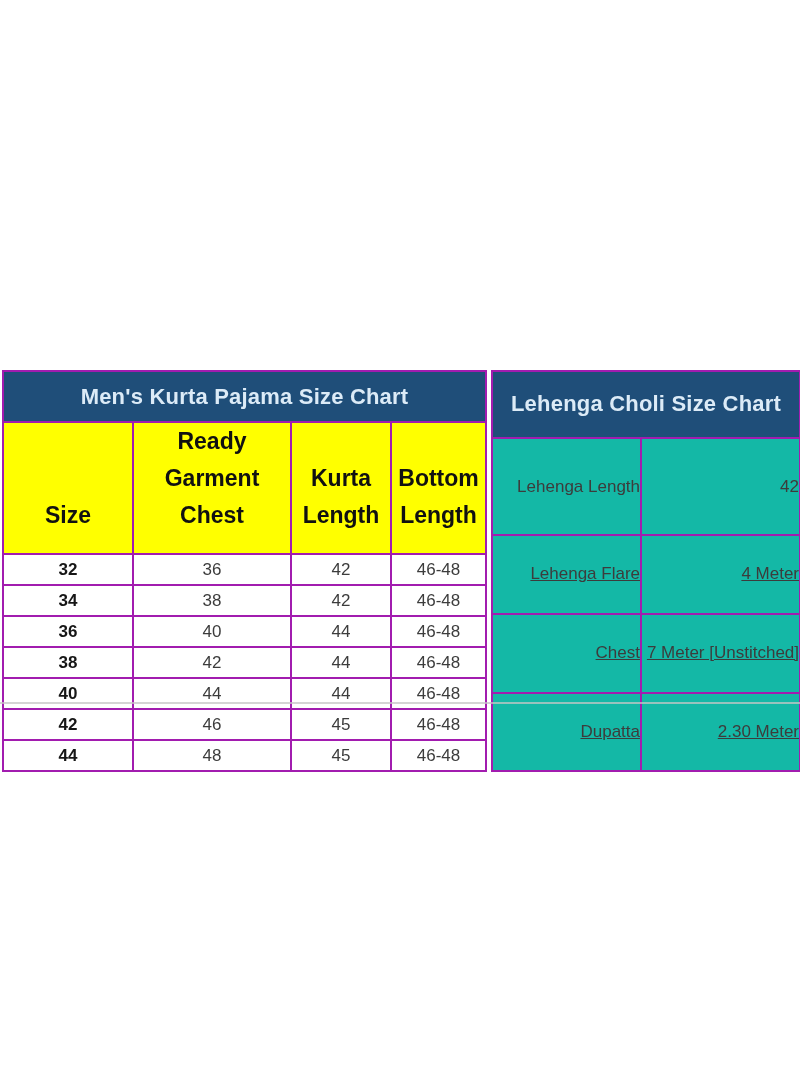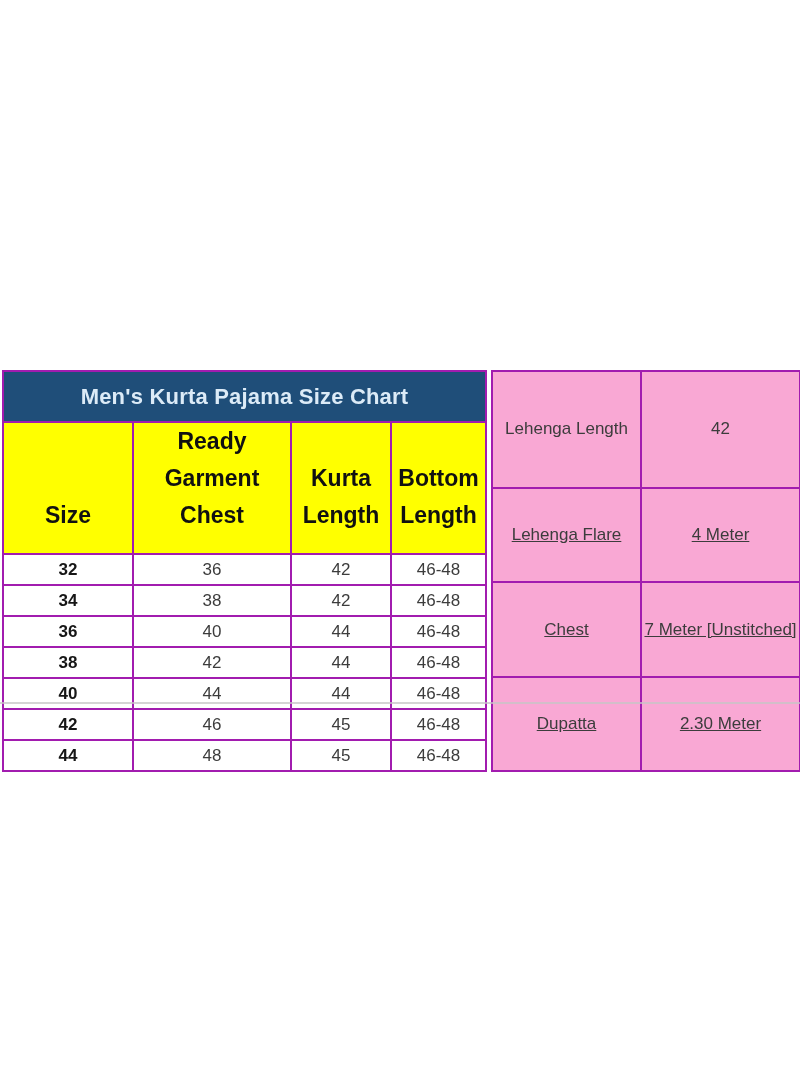--- a/index.html
+++ b/index.html
@@ -66,24 +66,24 @@
     text-align: center;
     vertical-align: middle;
     white-space: nowrap;
   }
   .data-row td.size-cell {
     font-size: 17px;
     font-weight: bold;
     color: #161616;
   }
   .lehenga-table td {
-    background: #f9a8d4;
+    background: #14b8a6;
     font-size: 17px;
     color: #3c3c3c;
-    text-align: center;
+    text-align: right;
     vertical-align: middle;
     white-space: nowrap;
   }
   .row-tall td { height: 72px; }
   .row-thin td { height: 29px; }
   .row-med td { height: 58px; text-decoration: underline; }
 
   .shadow-line {
     position: absolute;
     left: 0;
@@ -161,20 +161,23 @@
       </tr>
     </tbody>
       </table>
 
     <table class="lehenga-table">
       <colgroup>
         <col style="width:149px">
           <col style="width:159px">
       </colgroup>
       <tbody>
+          <tr class="navy-header">
+        <th colspan="2">Lehenga Choli Size Chart</th>
+      </tr>
       <tr class="row-tall">
         <td>Lehenga Length</td>
         <td>42</td>
       </tr>
       <tr class="row-med">
         <td>Lehenga Flare</td>
         <td>4 Meter</td>
       </tr>
       <tr class="row-med">
         <td>Chest</td>

